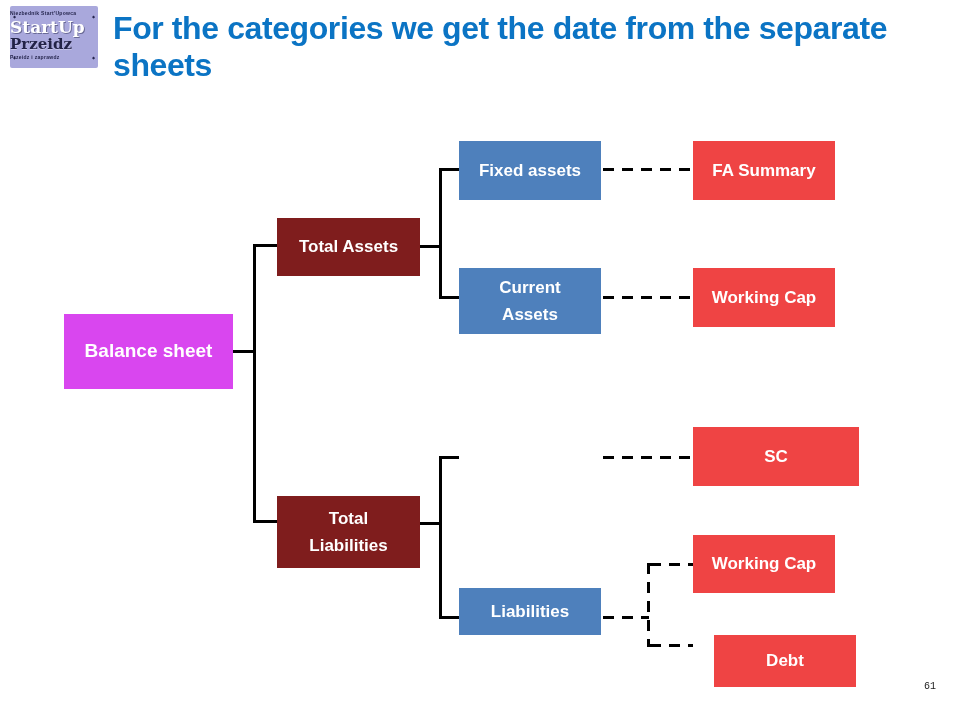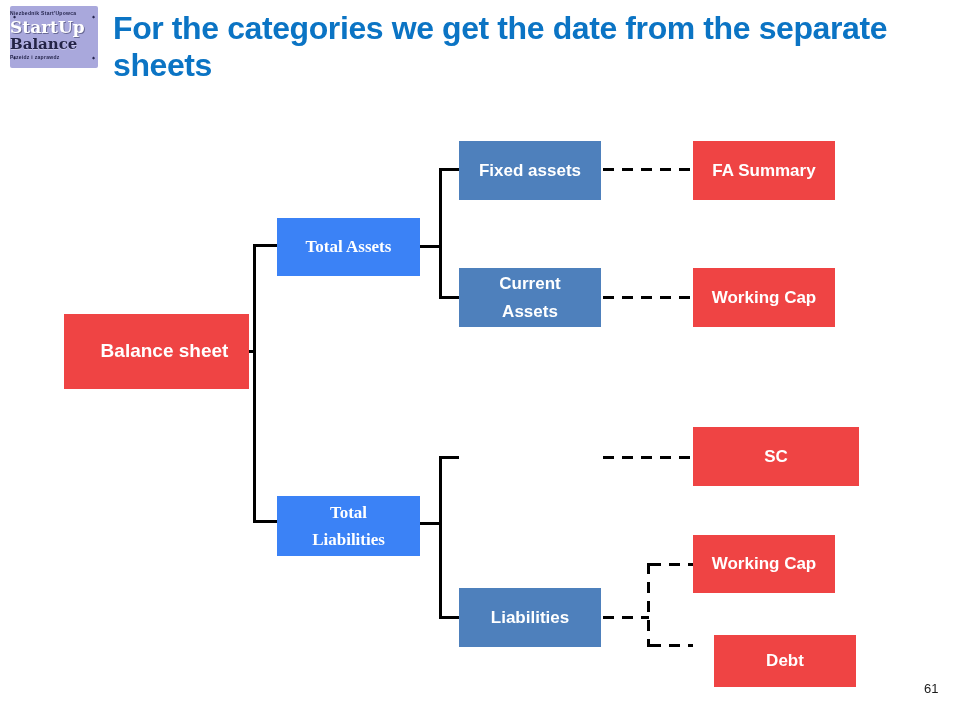--- a/index.html
+++ b/index.html
@@ -25,31 +25,31 @@
   .diam{position:absolute;font-size:4px;color:#26264e;}
   #title{
     position:absolute;left:113px;top:10px;width:845px;
     font-size:32px;font-weight:bold;letter-spacing:-0.4px;color:#0b74c4;
   }
   
   .box{
     position:absolute;display:flex;align-items:center;justify-content:center;
     color:#ffffff;font-weight:bold;text-align:center;font-size:17px;line-height:1.6;
   }
-  .b-dark {background:#ef4444;padding-left:16px;}
-  .b-mid  {background:#3b82f6;font-family:Liberation Serif, serif;}
+  .b-dark {background:#d946ef;}
+  .b-mid  {background:#7f1d1d;}
   .b-light{background:#4e80bc;}
   .b-red  {background:#ef4444;}
   #n-balance{left:64px;top:314px;width:169px;height:75px;font-size:19px;}
   #n-total-assets{left:277px;top:218px;width:143px;height:58px;}
-  #n-total-liabilities{left:277px;top:496px;width:143px;height:60px;padding:0 42px;box-sizing:border-box;}
+  #n-total-liabilities{left:277px;top:496px;width:143px;height:72px;padding:0 42px;box-sizing:border-box;}
   #n-fixed-assets{left:459px;top:141px;width:142px;height:59px;}
-  #n-current-assets{left:459px;top:268px;width:142px;height:59px;padding:0 40px;box-sizing:border-box;}
+  #n-current-assets{left:459px;top:268px;width:142px;height:66px;padding:0 40px;box-sizing:border-box;}
   #n-equity{left:459px;top:427px;width:142px;height:59px;}
-  #n-liabilities{left:459px;top:588px;width:142px;height:59px;}
+  #n-liabilities{left:459px;top:588px;width:142px;height:47px;}
   #n-fa-summary{left:693px;top:141px;width:142px;height:59px;}
   #n-working-cap-assets{left:693px;top:268px;width:142px;height:59px;}
   #n-sc{left:693px;top:427px;width:166px;height:59px;}
   #n-working-cap-liab{left:693px;top:535px;width:142px;height:58px;}
   #n-debt{left:714px;top:617px;width:142px;height:52px;margin-top:18px;}
   
   .hline{position:absolute;height:3px;background:#000;}
   .vline{position:absolute;width:3px;background:#000;}
   .hdash{position:absolute;height:3px;background:repeating-linear-gradient(90deg,#000 0 11px,transparent 11px 19px);}
   .vdash{position:absolute;width:3px;background:repeating-linear-gradient(180deg,#000 0 11px,transparent 11px 19px);}
@@ -66,33 +66,33 @@
   #c-eq-in{left:441px;top:456px;width:18px;}
   #c-li-in{left:441px;top:616px;width:18px;}
   #d-fa{left:603px;top:168px;width:88px;}
   #d-wc{left:603px;top:296px;width:88px;}
   #d-sc{left:603px;top:456px;width:88px;}
   #d-li{left:603px;top:616px;width:46px;}
   #d-bracket{left:647px;top:563px;height:84px;}
   #d-wcl{left:650px;top:563px;width:43px;}
   #d-debt{left:650px;top:644px;width:43px;}
   #page-number{
-    position:absolute;left:924px;top:681px;font-family:Liberation Sans, sans-serif;
-    font-size:13px;color:#1a1a1a;
+    position:absolute;left:924px;top:681px;font-family:Liberation Mono, monospace;
+    font-size:10px;color:#1a1a1a;
   }
 </style>
 </head>
 <body>
 
 <div id="slide">
 
   <div id="logo">
     <div class="tiny">Niezbednik Start'Upowca</div>
     <div class="name1">StartUp</div>
-    <div class="name2">Balance</div>
+    <div class="name2">Przeidz</div>
     <div class="tiny bottom">Przeidz i zaprawdz</div>
     <span class="diam" style="left:3px;top:8px">◆</span>
     <span class="diam" style="right:3px;top:8px">◆</span>
     <span class="diam" style="left:3px;bottom:8px">◆</span>
     <span class="diam" style="right:3px;bottom:8px">◆</span>
   </div>
 
   <div id="title">For the categories we get the date from the separate sheets</div>
 
   <div class="hline" id="c-root"></div>

